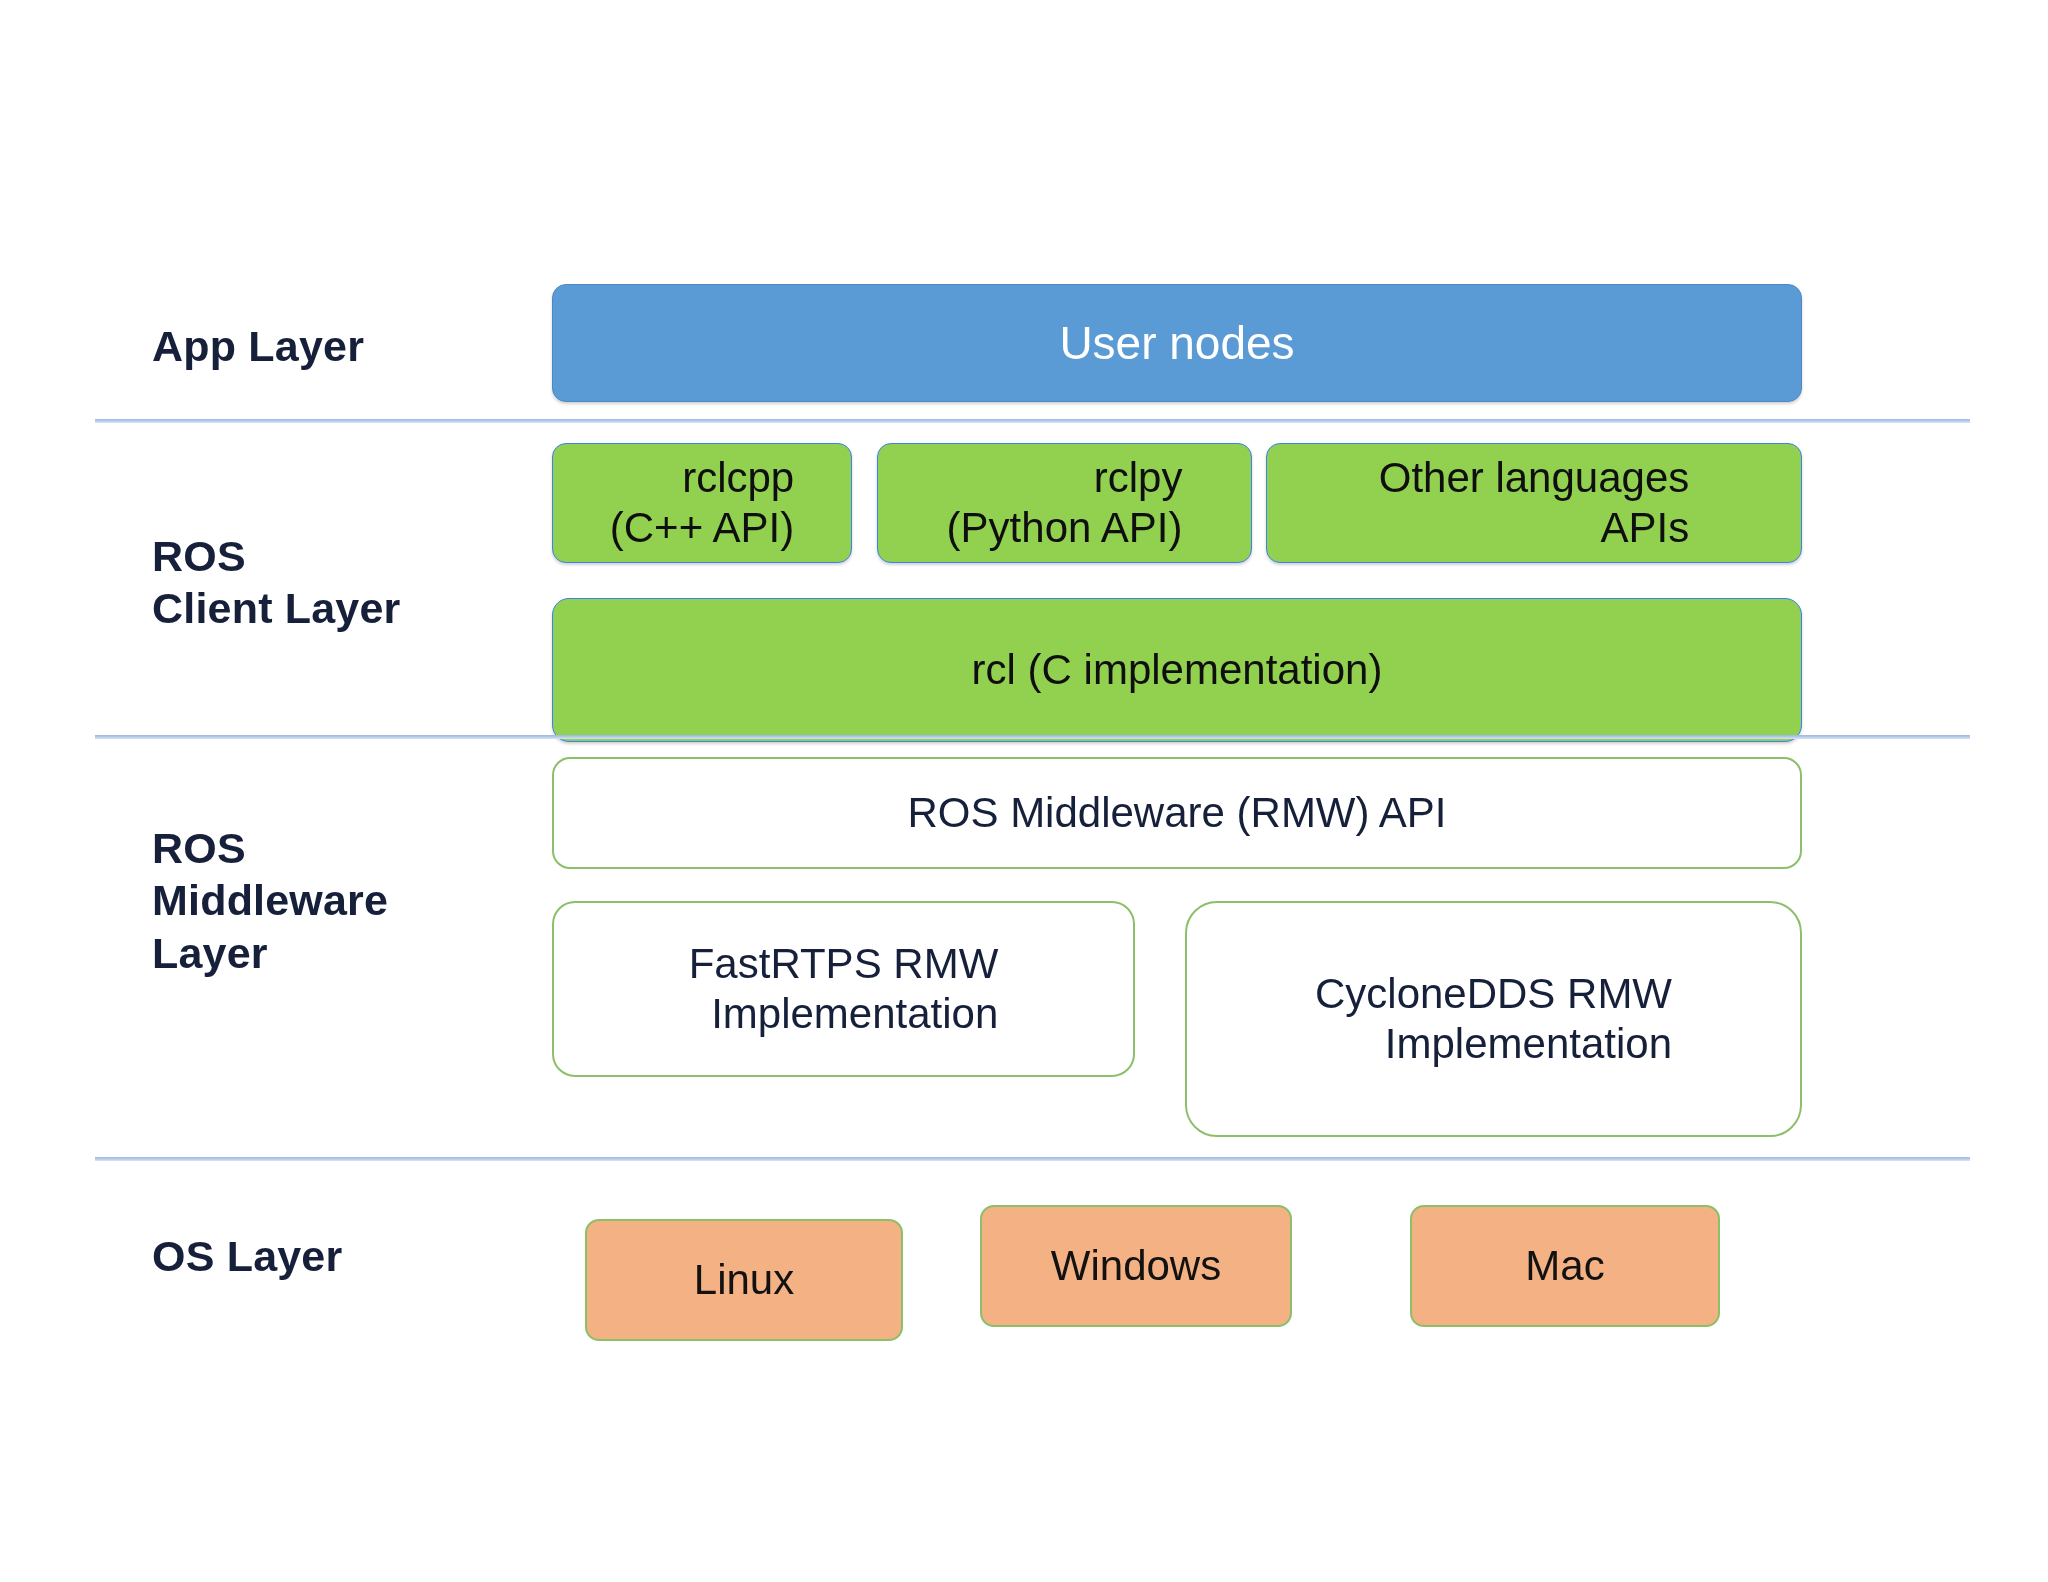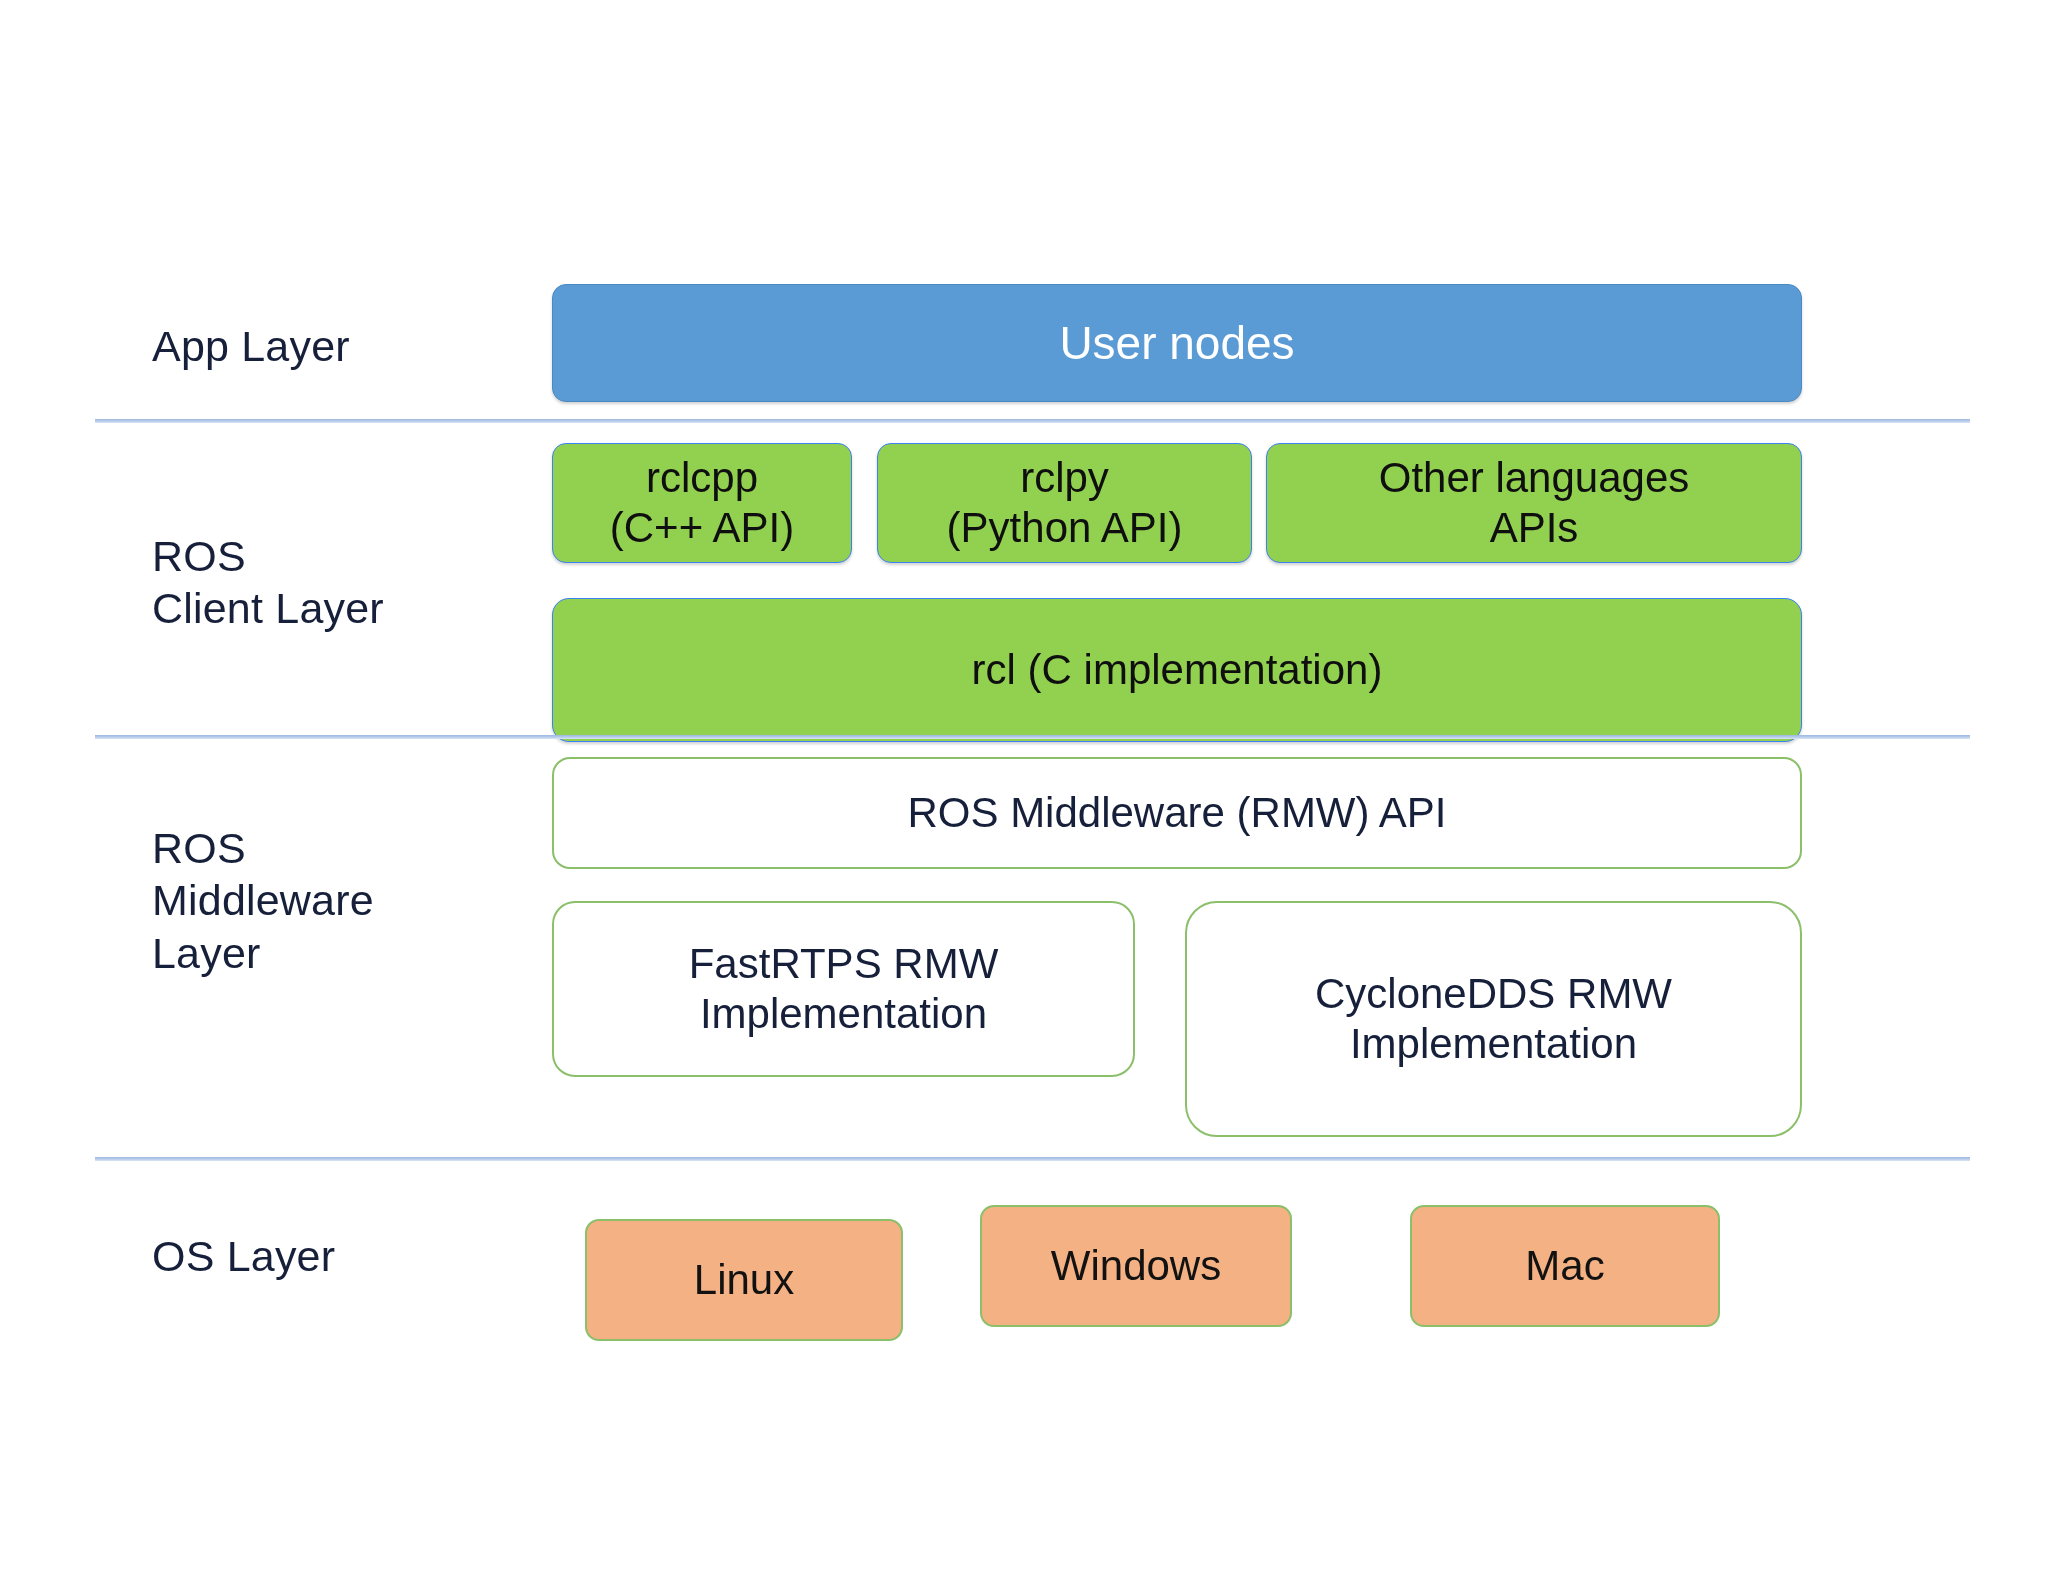--- a/index.html
+++ b/index.html
@@ -33,37 +33,37 @@
   #divider-2 { top: 735px; }
   #divider-3 { top: 1157px; }
 
   
   .layer-label {
     position: absolute;
     left: 152px;
     font-size: 43px;
     line-height: 1.22;
     color: #17203a;
-    font-weight: 400;
+    font-weight: 700;
     letter-spacing: 0.2px;
     white-space: pre-line;
   }
   #label-app        { top: 320px; }
   #label-client     { top: 530px; }
   #label-middleware { top: 822px; }
   #label-os         { top: 1230px; }
 
   
   .box {
     position: absolute;
     box-sizing: border-box;
     display: flex;
     align-items: center;
     justify-content: center;
-    text-align: center;
+    text-align: right;
     border-radius: 14px;
     font-size: 42px;
     line-height: 1.18;
     white-space: pre-line;
     padding: 4px 10px;
   }
 
   
   #box-user-nodes {
     left: 552px;

